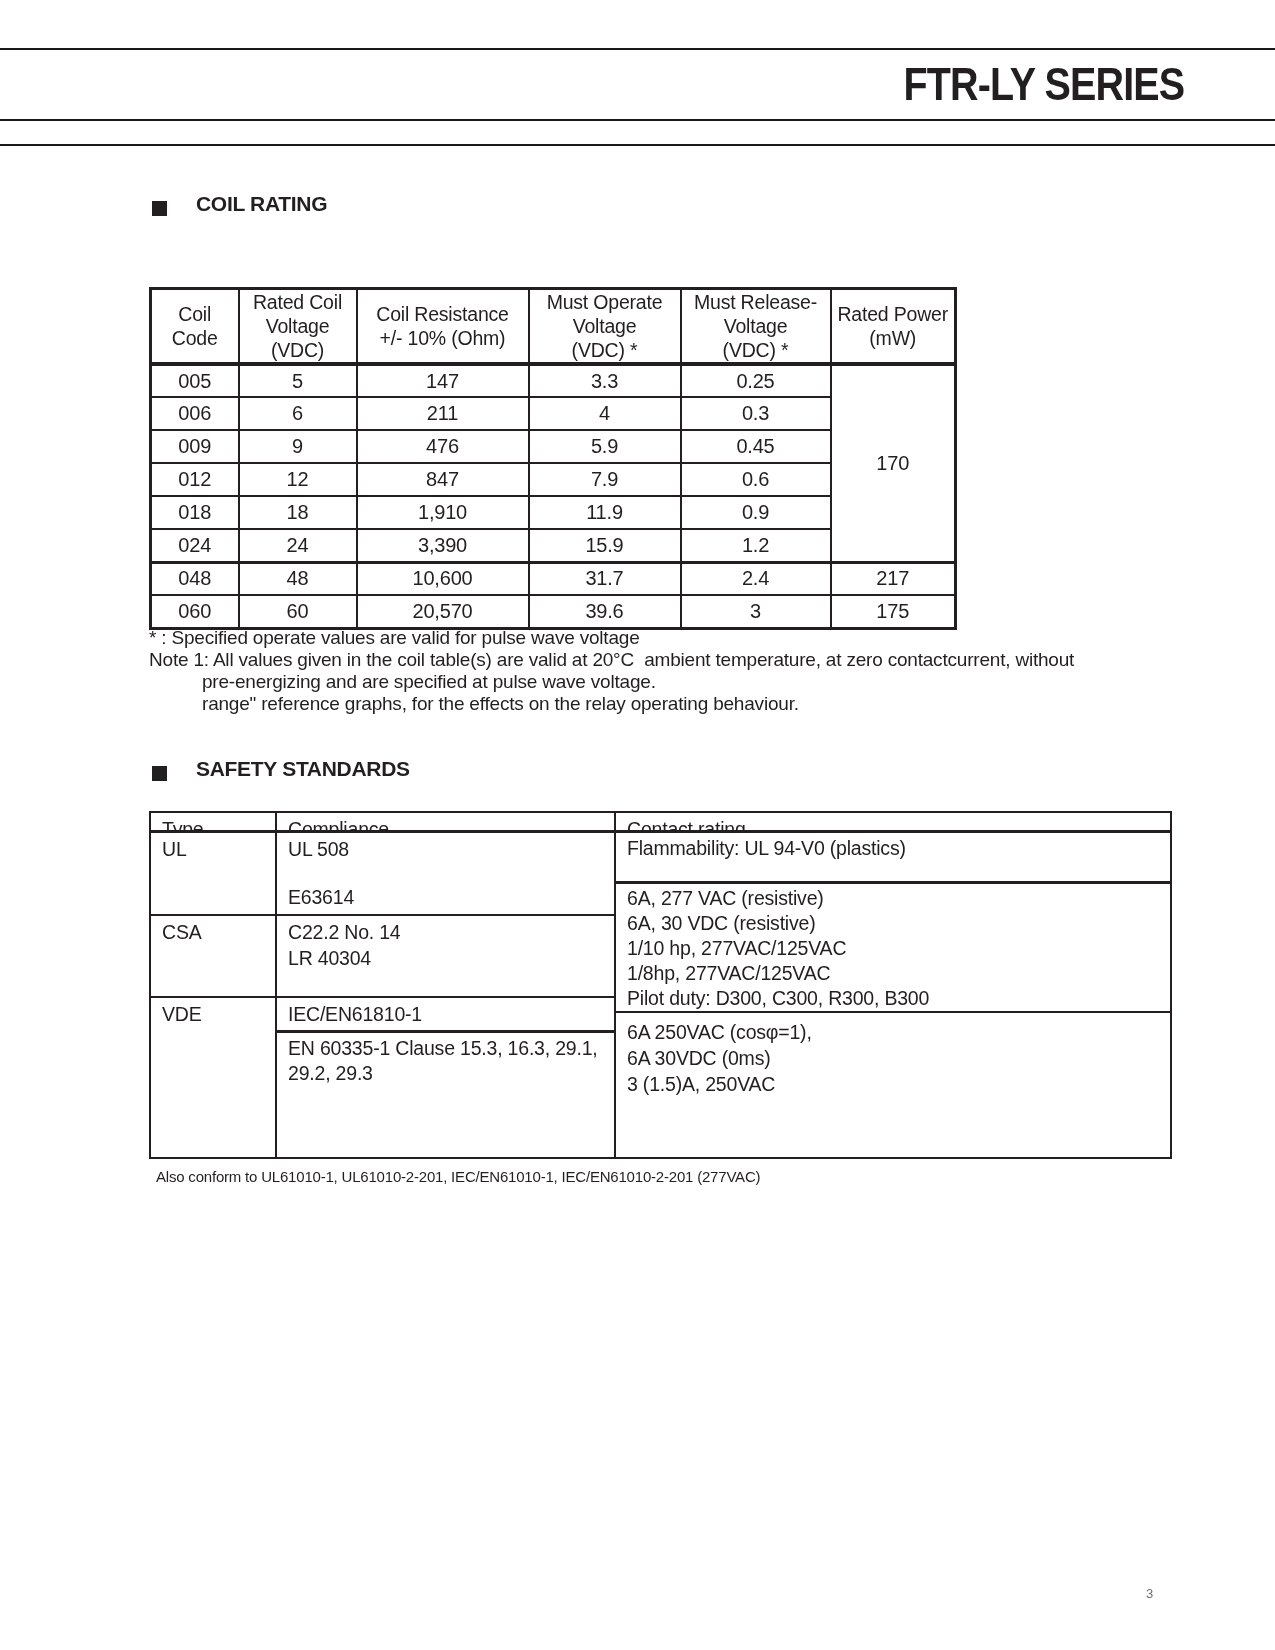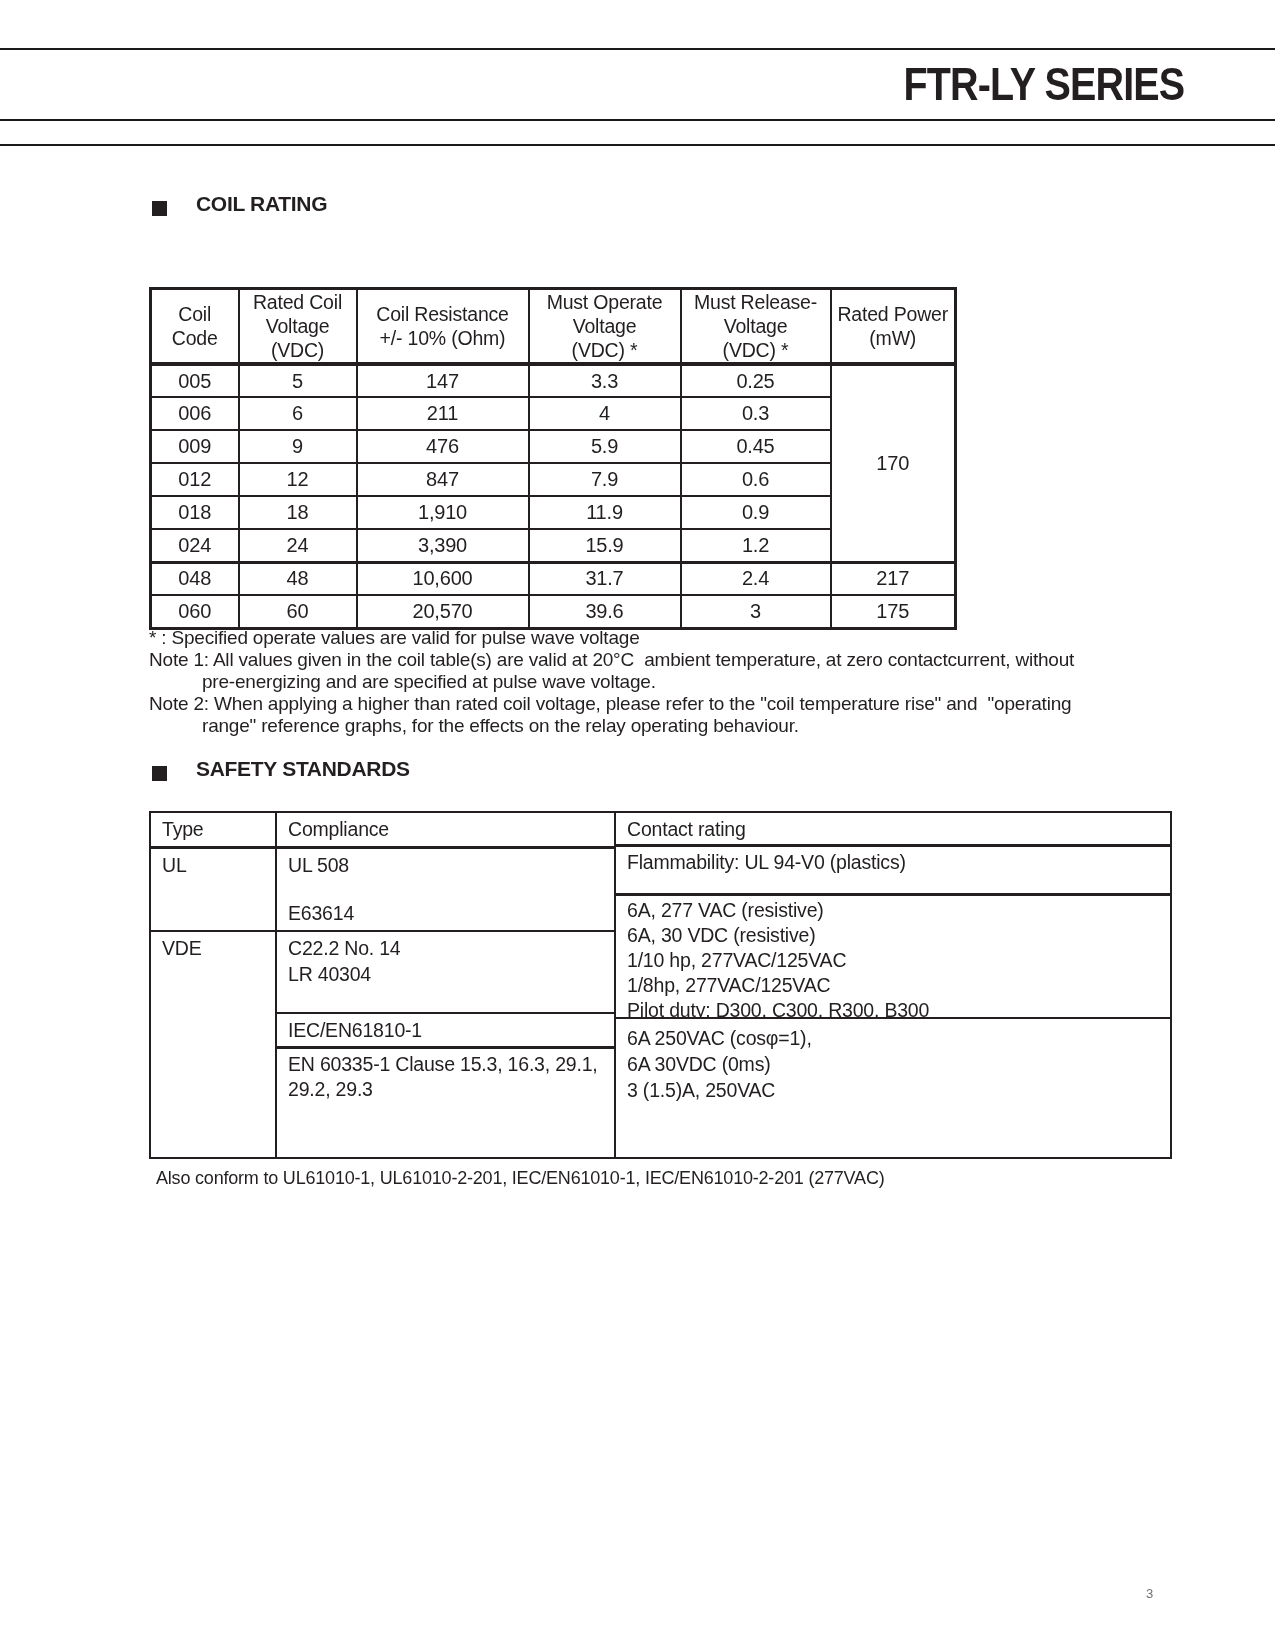--- a/index.html
+++ b/index.html
@@ -50,26 +50,26 @@
   .s-col{display:flex;flex-direction:column;box-sizing:border-box;}
   .s-col-type{width:126px;border-right:2px solid #231f20;}
   .s-col-compliance{width:339px;border-right:2px solid #231f20;}
   .s-col-contact{width:554px;}
   .s-cell{
     box-sizing:border-box;border-bottom:2px solid #231f20;
     padding:3px 6px 0 11px;line-height:26px;overflow:hidden;
   }
   .s-cell:last-child{border-bottom:none;}
   .s-cell.thick{border-bottom-width:3px;}
-  .s-head{height:36px;border-bottom-width:3px;padding-top:4px;line-height:25px;}
+  .s-head{height:20px;border-bottom-width:3px;padding-top:4px;line-height:25px;}
   .s-cell .line{display:block;}
   .s-cell .gap-top{display:block;margin-top:22px;}
   .s-cell.multi{line-height:25px;}
 
-  .also-conform{position:absolute;left:156px;top:1168px;font-size:18px;white-space:nowrap;}
+  .also-conform{position:absolute;left:156px;top:1168px;font-size:15px;white-space:nowrap;}
   .page-number{position:absolute;left:1146px;top:1586px;font-size:13px;color:#6f6f6f;}
 </style>
 </head>
 <body>
 
 <div class="page">
 
   <div class="hrule rule-1"></div>
   <div class="doc-title">FTR-LY SERIES</div>
   <div class="hrule rule-2"></div>
@@ -168,33 +168,33 @@
         <td>3</td>
         <td>175</td>
       </tr>
     </tbody>
   </table>
 
   <div class="notes">
     <div class="note-line">* : Specified operate values are valid for pulse wave voltage</div>
     <div class="note-line">Note 1: All values given in the coil table(s) are valid at 20°C  ambient temperature, at zero contactcurrent, without</div>
     <div class="note-line indent">pre-energizing and are specified at pulse wave voltage.</div>
-    <div class="note-line">Note 2: When applying a higher than rated coil voltage, please refer to the "coil temperature rise" and  "operating</div>
     <div class="note-line indent">range" reference graphs, for the effects on the relay operating behaviour.</div>
   </div>
 
   <div class="section-header safety">
     <span class="bullet"></span>
     <span class="section-label">SAFETY STANDARDS</span>
   </div>
 
   <div class="safety-table">
     <div class="s-col s-col-type">
       <div class="s-cell s-head">Type</div>
       <div class="s-cell" style="height:83px">UL</div>
+      <div class="s-cell" style="height:82px">CSA</div>
       <div class="s-cell" style="height:147px">VDE</div>
     </div>
     <div class="s-col s-col-compliance">
       <div class="s-cell s-head">Compliance</div>
       <div class="s-cell" style="height:83px">
         <span class="line">UL 508</span>
         <span class="gap-top">E63614</span>
       </div>
       <div class="s-cell" style="height:82px">
         <span class="line">C22.2 No. 14</span>

